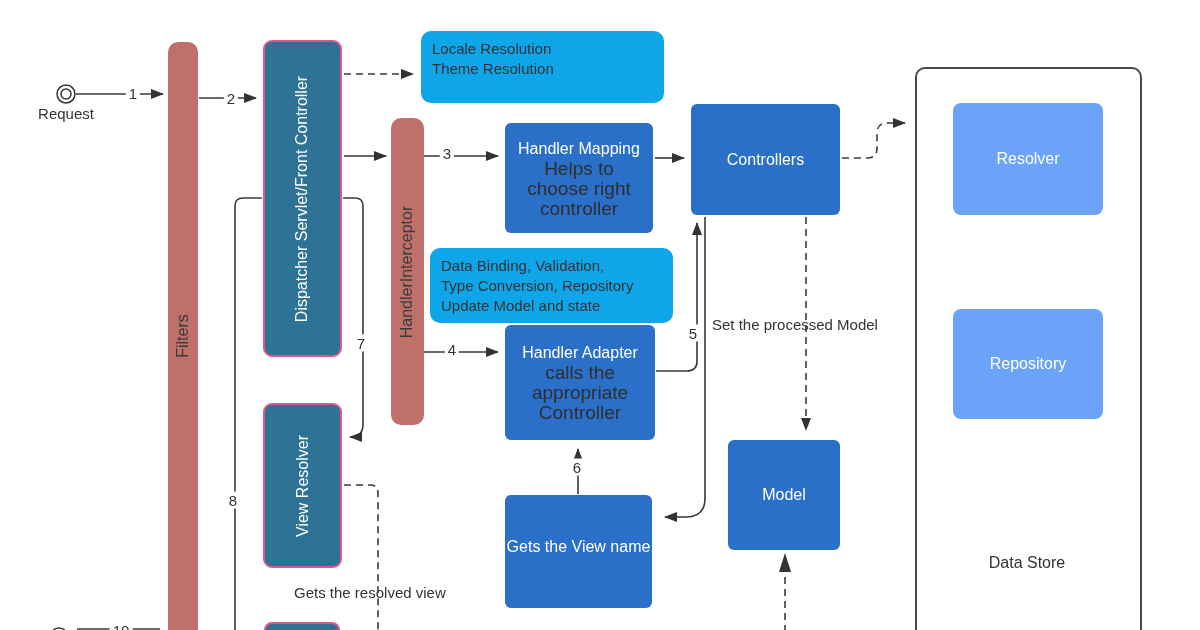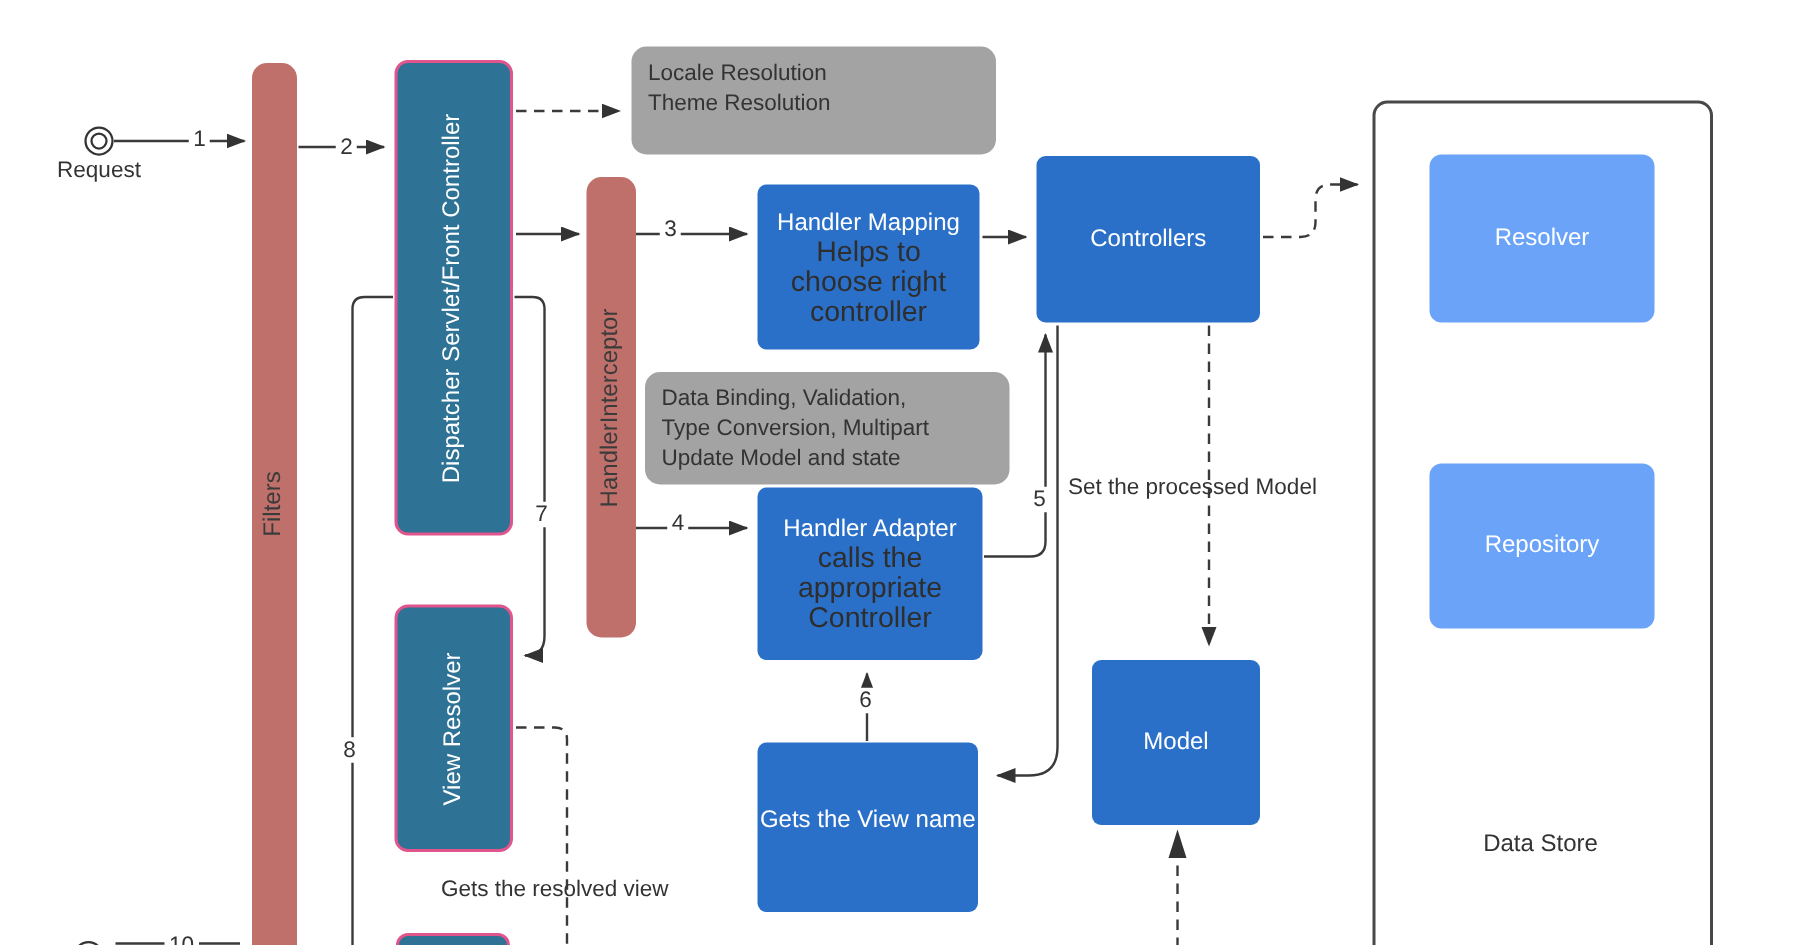--- a/index.html
+++ b/index.html
@@ -4,21 +4,21 @@
 <style>
   html,body{margin:0;padding:0;background:#fff;}
   #canvas{position:relative;width:1200px;height:630px;overflow:hidden;background:#fff;
           font-family:"Liberation Sans",sans-serif;color:#333;}
   #connectors{position:absolute;left:0;top:0;width:1200px;height:630px;}
   .box{position:absolute;box-sizing:border-box;display:flex;align-items:center;justify-content:center;}
   .bar{background:#c0706a;border-radius:10px;}
   .teal{background:#2e7295;border:2px solid #e0558c;border-radius:9px;}
   .blue{background:#2b70c8;border-radius:6px;}
   .lblue{background:#6aa3f8;border-radius:8px;}
-  .note{background:#a3a3a3;border-radius:10px;align-items:flex-start;justify-content:flex-start;
+  .note{background:#0ea5e9;border-radius:10px;align-items:flex-start;justify-content:flex-start;
         flex-direction:column;padding:8px 8px 8px 11px;font-size:15px;line-height:20px;color:#333;}
   .vlabel{transform:rotate(-90deg);white-space:nowrap;font-size:16px;}
   .vdark{color:#3b3b3b;}
   .vwhite{color:#fff;}
   .ntitle{font-size:16px;color:#fff;text-align:center;}
   .nsub{font-size:19px;color:#2e2e2e;text-align:center;line-height:20px;margin-top:1px;}
   .stack{display:flex;flex-direction:column;align-items:center;}
   .panel{position:absolute;box-sizing:border-box;background:#fff;border:2px solid #484848;border-radius:10px;}
   .elabel{position:absolute;transform:translate(-50%,-50%);background:#fff;padding:0 3px;
           font-size:15px;color:#333;line-height:17px;}
@@ -111,21 +111,21 @@
 
   <div class="box teal" style="left:264px;top:622px;width:76px;height:20px;border-radius:8px 8px 0 0;"></div>
 
   <div class="box note" style="left:421px;top:31px;width:243px;height:72px;">
     <span>Locale Resolution</span>
     <span>Theme Resolution</span>
   </div>
 
   <div class="box note" style="left:430px;top:248px;width:243px;height:75px;">
     <span>Data Binding, Validation,</span>
-    <span>Type Conversion, Multipart</span>
+    <span>Type Conversion, Repository</span>
     <span>Update Model and state</span>
   </div>
 
   <div class="box blue" style="left:505px;top:123px;width:148px;height:110px;align-items:flex-start;">
     <div class="stack" style="margin-top:17px;">
       <span class="ntitle">Handler Mapping</span>
       <span class="nsub" style="width:130px;">Helps to choose right controller</span>
     </div>
   </div>
 

